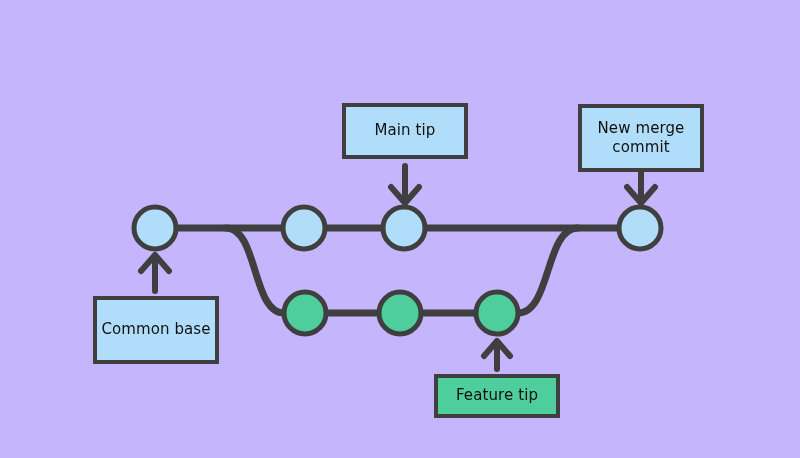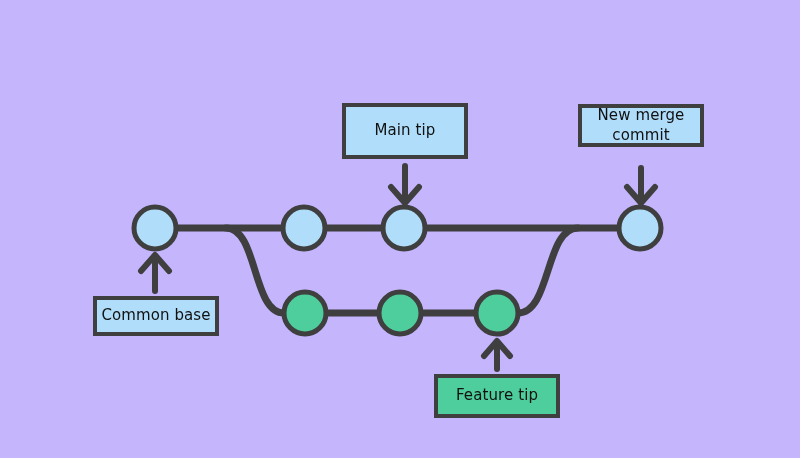--- a/index.html
+++ b/index.html
@@ -84,26 +84,26 @@
         <line x1="497" y1="369" x2="497" y2="343" stroke="#3f3f3f" stroke-width="6" stroke-linecap="round"></line>
         <path d="M 484 356 L 497 341 L 510 356" fill="none" stroke="#3f3f3f" stroke-width="6" stroke-linecap="round" stroke-linejoin="round"></path>
       </g>
     </g>
   </svg>
 
   <div class="label-box blue" style="left:342px; top:103px; width:126px; height:56px;">
     <span>Main tip</span>
   </div>
 
-  <div class="label-box blue" style="left:578px; top:104px; width:126px; height:43px;">
+  <div class="label-box blue" style="left:578px; top:104px; width:126px; height:68px;">
     <span>New merge
 commit</span>
   </div>
 
-  <div class="label-box blue" style="left:93px; top:296px; width:126px; height:40px;">
+  <div class="label-box blue" style="left:93px; top:296px; width:126px; height:68px;">
     <span>Common base</span>
   </div>
 
   <div class="label-box green" style="left:434px; top:374px; width:126px; height:44px;">
     <span>Feature tip</span>
   </div>
 
 </div>
 
 </body></html>

